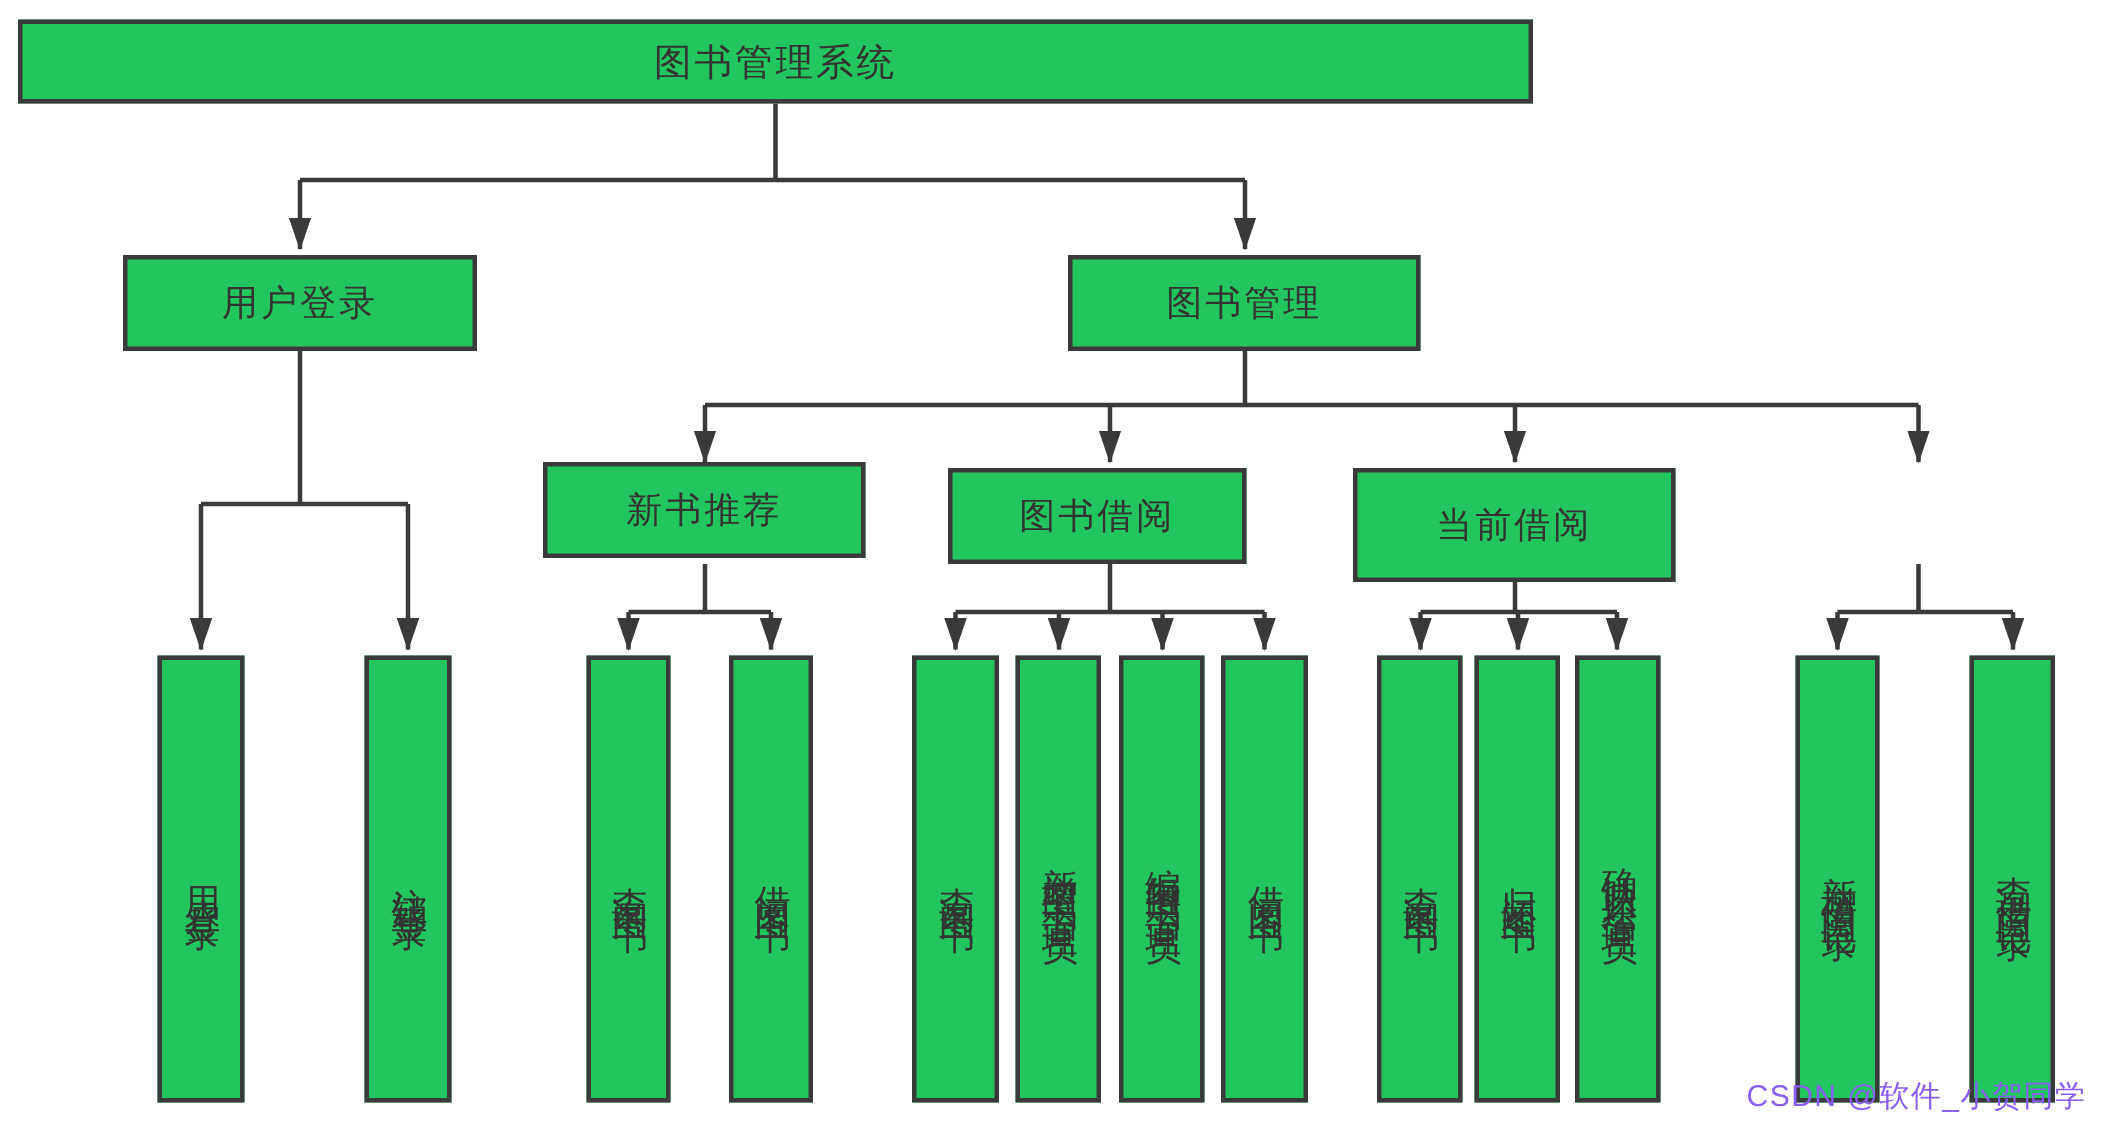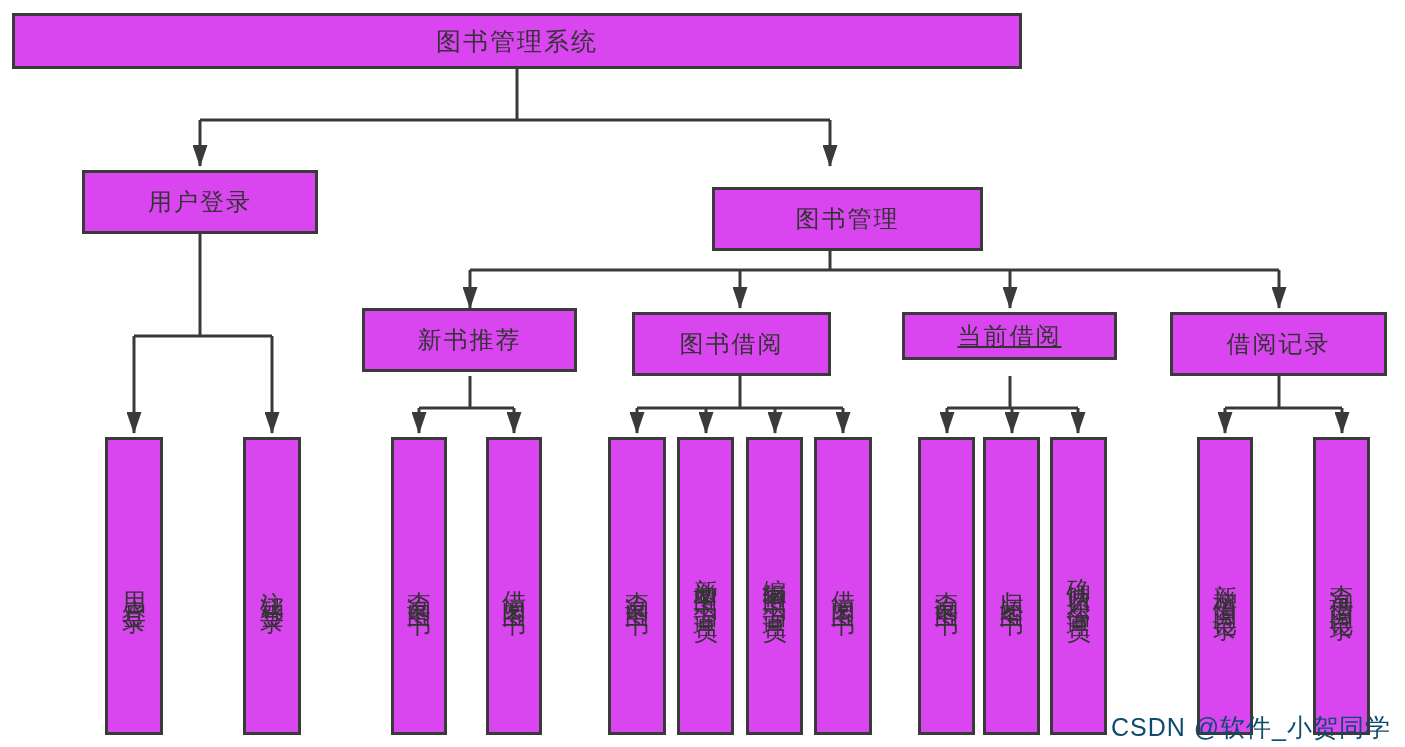--- a/index.html
+++ b/index.html
@@ -18,21 +18,21 @@
   .connectors {
     position: absolute;
     left: 0;
     top: 0;
     pointer-events: none;
   }
   .node {
     position: absolute;
     box-sizing: border-box;
     border: 3px solid #3a3a3a;
-    background: #d946ef;
+    background: #22c55e;
     display: flex;
     align-items: center;
     justify-content: center;
     color: #333333;
   }
   .hnode {
     font-size: 24px;
     letter-spacing: 2px;
     white-space: nowrap;
   }
@@ -47,22 +47,22 @@
     letter-spacing: 7px;
     color: #333333;
   }
   .leaf.long .vtext {
     letter-spacing: 6px;
   }
   .watermark {
     position: absolute;
     right: 14px;
     bottom: 3px;
-    font-size: 25px;
-    color: #0c4a6e;
+    font-size: 20px;
+    color: #8b5cf6;
     letter-spacing: 1px;
     white-space: nowrap;
   }
 </style>
 </head>
 <body>
 
 <div class="canvas">
 
   <svg class="connectors" width="1405" height="747" viewBox="0 0 1405 747" xmlns="http://www.w3.org/2000/svg">
@@ -108,35 +108,32 @@
     </g>
   </svg>
 
   <div class="node hnode root" style="left:12px; top:13px; width:1010px; height:56px;">
     <span>图书管理系统</span>
   </div>
 
   <div class="node hnode" style="left:82px; top:170px; width:236px; height:64px;">
     <span>用户登录</span>
   </div>
-  <div class="node hnode" style="left:712px; top:187px; width:271px; height:64px;">
+  <div class="node hnode" style="left:712px; top:170px; width:235px; height:64px;">
     <span>图书管理</span>
   </div>
 
   <div class="node hnode" style="left:362px; top:308px; width:215px; height:64px;">
     <span>新书推荐</span>
   </div>
   <div class="node hnode" style="left:632px; top:312px; width:199px; height:64px;">
     <span>图书借阅</span>
   </div>
-  <div class="node hnode" style="left:902px; top:312px; width:215px; height:48px;text-decoration:underline;">
+  <div class="node hnode" style="left:902px; top:312px; width:215px; height:76px;">
     <span>当前借阅</span>
-  </div>
-  <div class="node hnode" style="left:1170px; top:312px; width:217px; height:64px;">
-    <span>借阅记录</span>
   </div>
 
   <div class="node leaf" style="left:105px; top:437px; width:58px; height:298px;">
     <span class="vtext">用户登录</span>
   </div>
   <div class="node leaf" style="left:243px; top:437px; width:58px; height:298px;">
     <span class="vtext">注销登录</span>
   </div>
 
   <div class="node leaf" style="left:391px; top:437px; width:56px; height:298px;">

